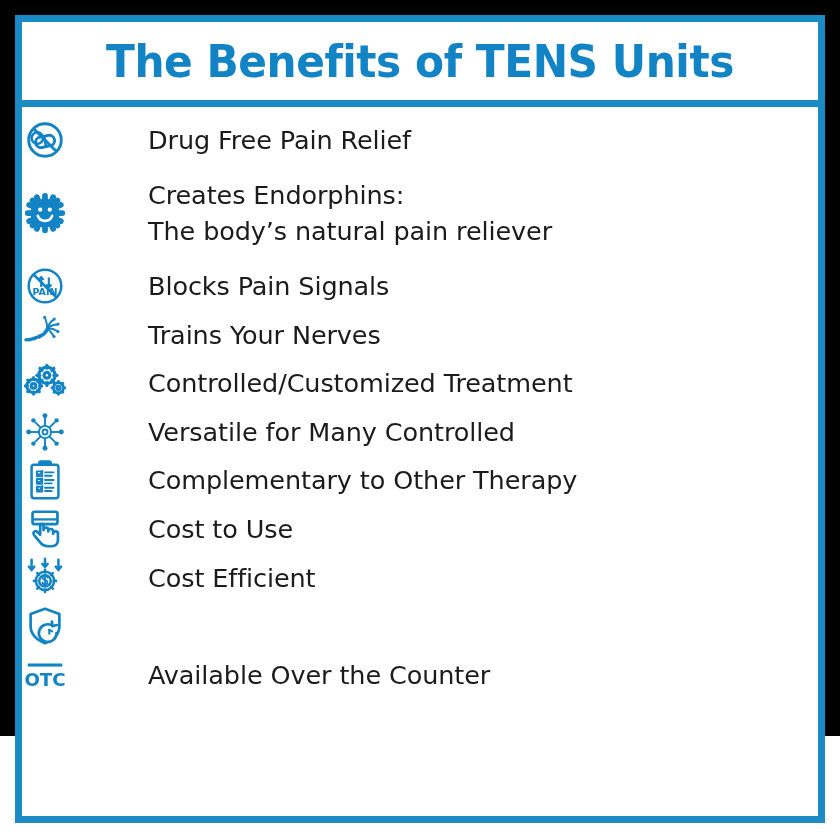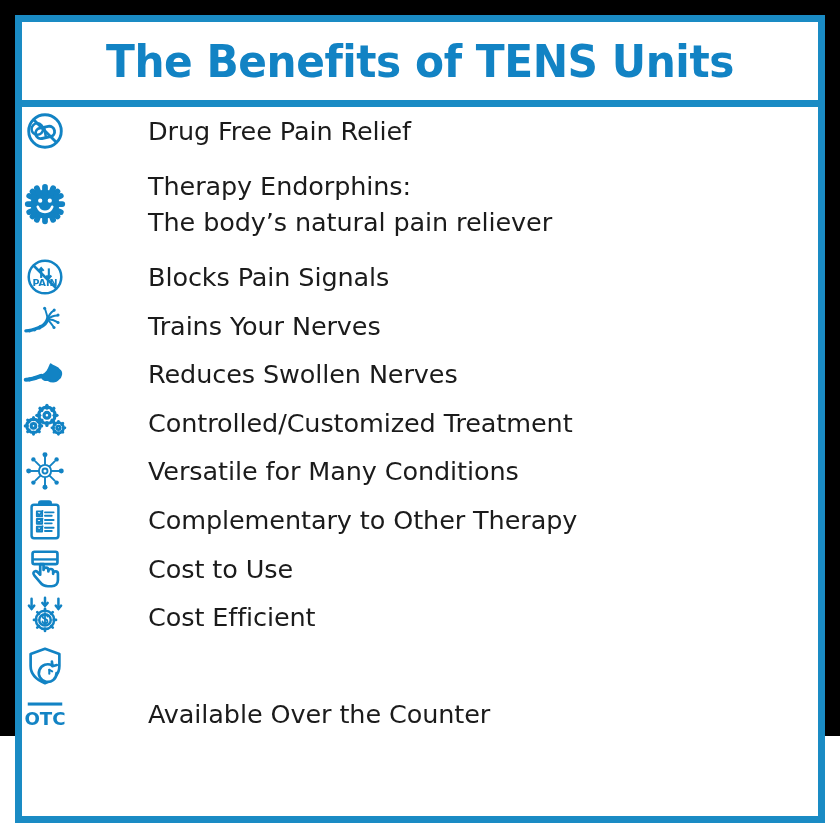--- a/index.html
+++ b/index.html
@@ -63,21 +63,21 @@
     height: 7px;
     background: #1a8bc4;
   }
 
   .list {
     position: absolute;
     left: 0;
     top: 85px;
     right: 0;
     bottom: 0;
-    padding: 0 0 0 0;
+    padding: 9px 0 0 0;
     box-sizing: border-box;
   }
 
   .row {
     display: flex;
     align-items: center;
     height: 48.6px;
     box-sizing: border-box;
   }
   .row.tall {
@@ -159,21 +159,21 @@
                   <line x1="30.5" y1="12.5" x2="32.5" y2="7.5"></line>
                 </g>
               </g>
               <circle cx="19" cy="20.5" r="2.2" fill="#ffffff"></circle>
               <circle cx="29" cy="20.5" r="2.2" fill="#ffffff"></circle>
               <path d="M16.5 27 A8 8 0 0 0 31.5 27" stroke="#ffffff" stroke-width="2.8" fill="none" stroke-linecap="round"></path>
             </g>
           </svg>
         </div>
         <div class="label-cell">
-          <span class="l1">Therapy Endorphins:</span>
+          <span class="l1">Creates Endorphins:</span>
           <span class="l2">The body’s natural pain reliever</span>
         </div>
       </div>
 
       <div class="row">
         <div class="icon-cell">
           <svg viewBox="0 0 48 48" fill="none" stroke="#1283c4" stroke-width="2.6">
             <circle cx="24" cy="24" r="17"></circle>
             <line x1="12" y1="12" x2="36" y2="36"></line>
             <g stroke-width="2.2">
@@ -208,33 +208,20 @@
               <circle cx="37.6" cy="12.6" r="1.6"></circle>
               <circle cx="37.6" cy="20.4" r="1.6"></circle>
               <circle cx="33.4" cy="25.6" r="1.6"></circle>
               <circle cx="23.6" cy="5.4" r="1.6"></circle>
             </g>
           </svg>
         </div>
         <div class="label-cell">Trains Your Nerves</div>
       </div>
 
-      <div class="row">
-        <div class="icon-cell">
-          <svg viewBox="0 0 48 48" fill="none" stroke="#1283c4">
-            <path d="M4 30 C10 30 15 28 20 26" stroke-width="4.4" stroke-linecap="round"></path>
-            <circle cx="8" cy="29.6" r="2.1" fill="#1283c4" stroke="none"></circle>
-            <circle cx="13.5" cy="28.5" r="2.1" fill="#1283c4" stroke="none"></circle>
-            <circle cx="19" cy="26.6" r="2.1" fill="#1283c4" stroke="none"></circle>
-            <path d="M20 26 C26 24 28 19 30 14 C33 17 37 16 39 20
-                     C42 22 41 27 38 29 C35 33 30 32 27 30 C24 31 21 29 20 26 Z" fill="#1283c4" stroke="#1283c4" stroke-width="2.2" stroke-linejoin="round"></path>
-          </svg>
-        </div>
-        <div class="label-cell">Reduces Swollen Nerves</div>
-      </div>
 
       <div class="row">
         <div class="icon-cell">
           <svg viewBox="0 0 48 48" fill="none" stroke="#1283c4">
             <g stroke-width="3.4">
               <circle cx="26" cy="16" r="8.5"></circle>
               <circle cx="26" cy="16" r="3"></circle>
             </g>
             <g stroke="#1283c4" stroke-width="3.4" stroke-linecap="round">
               <line x1="26" y1="5.5" x2="26" y2="8.5"></line>
@@ -299,21 +286,21 @@
               <circle cx="24" cy="41" r="2.6"></circle>
               <circle cx="7" cy="24" r="2.6"></circle>
               <circle cx="41" cy="24" r="2.6"></circle>
               <circle cx="11.9" cy="11.9" r="2.3"></circle>
               <circle cx="36.1" cy="36.1" r="2.3"></circle>
               <circle cx="11.9" cy="36.1" r="2.3"></circle>
               <circle cx="36.1" cy="11.9" r="2.3"></circle>
             </g>
           </svg>
         </div>
-        <div class="label-cell">Versatile for Many Conditions</div>
+        <div class="label-cell">Versatile for Many Controlled</div>
       </div>
 
 
       <div class="row">
         <div class="icon-cell">
           <svg viewBox="0 0 48 48" fill="none" stroke="#1283c4" stroke-width="2.6" stroke-linejoin="round">
             <rect x="10" y="8" width="28" height="35" rx="2.5"></rect>
             <path d="M18 8 V6.5 C18 5.5 18.8 4.8 19.8 4.8 H28.2 C29.2 4.8 30 5.5 30 6.5 V8 Z" fill="#1283c4" stroke="#1283c4"></path>
             <rect x="15.5" y="15" width="5.5" height="5" stroke-width="2"></rect>
             <rect x="15.5" y="23" width="5.5" height="5" stroke-width="2"></rect>

